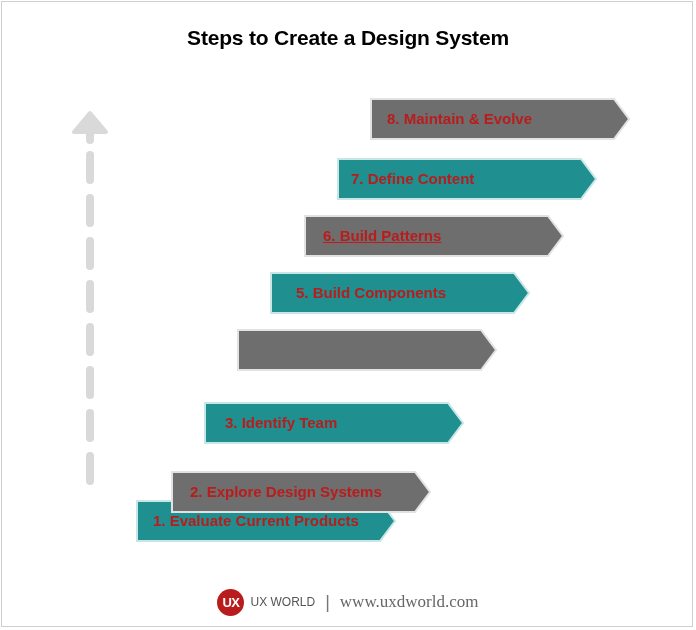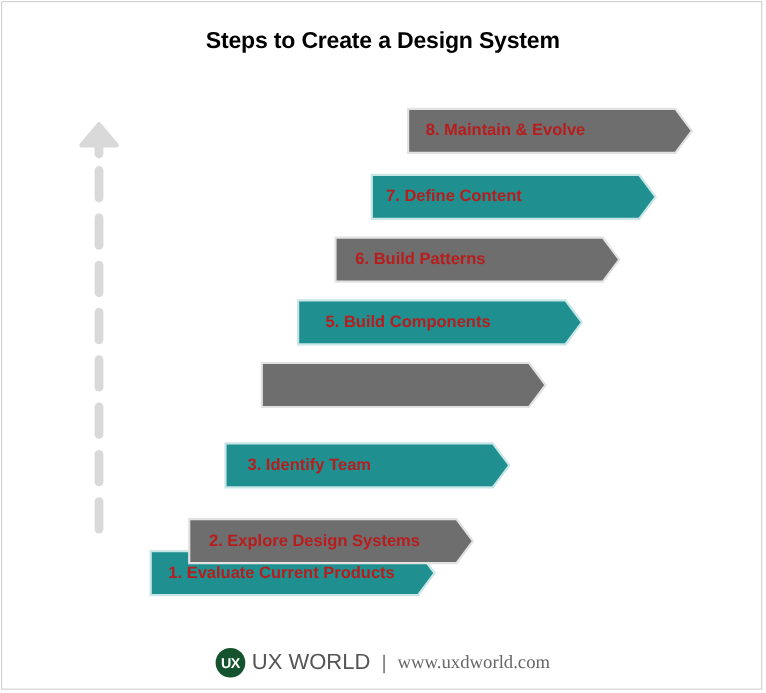--- a/index.html
+++ b/index.html
@@ -4,22 +4,22 @@
 <style>
   html, body { margin: 0; padding: 0; background: #ffffff; }
   body { width: 696px; height: 630px; position: relative; overflow: hidden; font-family: "Liberation Sans", "DejaVu Sans", sans-serif; }
   .frame { position: absolute; left: 1px; top: 1px; width: 692px; height: 626px; border: 1px solid #cfcfcf; box-sizing: border-box; background: #fff; }
   .title { position: absolute; left: 0; top: 26px; width: 696px; text-align: center; font-size: 21px; font-weight: bold; color: #000000; letter-spacing: -0.2px; }
   .up-arrow { position: absolute; left: 72px; top: 110px; }
   .step { position: absolute; height: 42px; }
   .step svg { position: absolute; left: 0; top: 0; overflow: visible; }
   .step .label { position: absolute; top: 0; height: 42px; line-height: 42px; font-size: 15px; font-weight: bold; color: #b91c1c; white-space: nowrap; }
   .footer { position: absolute; left: 0; top: 588px; width: 696px; height: 28px; display: flex; justify-content: center; align-items: center; }
-  .logo-badge { width: 27px; height: 27px; border-radius: 50%; background: #14532d; color: #fff; font-size: 13px; font-weight: bold; display: flex; align-items: center; justify-content: center; margin-right: 6px; letter-spacing: -0.5px; }
-  .brand { font-size: 20px; color: #555; }
+  .logo-badge { width: 27px; height: 27px; border-radius: 50%; background: #b91c1c; color: #fff; font-size: 13px; font-weight: bold; display: flex; align-items: center; justify-content: center; margin-right: 6px; letter-spacing: -0.5px; }
+  .brand { font-size: 12px; color: #555; }
   .sep { font-size: 18px; color: #777; margin: 0 10px; }
   .url { font-size: 17px; color: #666; font-family: Liberation Serif, serif; }
 </style>
 </head>
 <body>
 
 <div class="frame"></div>
 
 <div class="title">Steps to Create a Design System</div>
 
@@ -67,21 +67,21 @@
   <svg width="262" height="42">
     <polygon points="1,1 244,1 259,21 244,41 1,41" fill="#1f8f8f" stroke="#c8e6e6" stroke-width="2"></polygon>
   </svg>
   <span class="label" style="left:26px;">5. Build Components</span>
 </div>
 
 <div class="step" style="left:304px; top:215px; width:262px;">
   <svg width="262" height="42">
     <polygon points="1,1 244,1 259,21 244,41 1,41" fill="#6e6e6e" stroke="#e2e2e2" stroke-width="2"></polygon>
   </svg>
-  <span class="label" style="left:19px;">6. Build Patterns</span>
+  <span class="label" style="left:19px;text-decoration:underline;">6. Build Patterns</span>
 </div>
 
 <div class="step" style="left:337px; top:158px; width:262px;text-decoration:underline;">
   <svg width="262" height="42">
     <polygon points="1,1 244,1 259,21 244,41 1,41" fill="#1f8f8f" stroke="#c8e6e6" stroke-width="2"></polygon>
   </svg>
   <span class="label" style="left:14px;">7. Define Content</span>
 </div>
 
 <div class="step" style="left:370px; top:98px; width:262px;">

